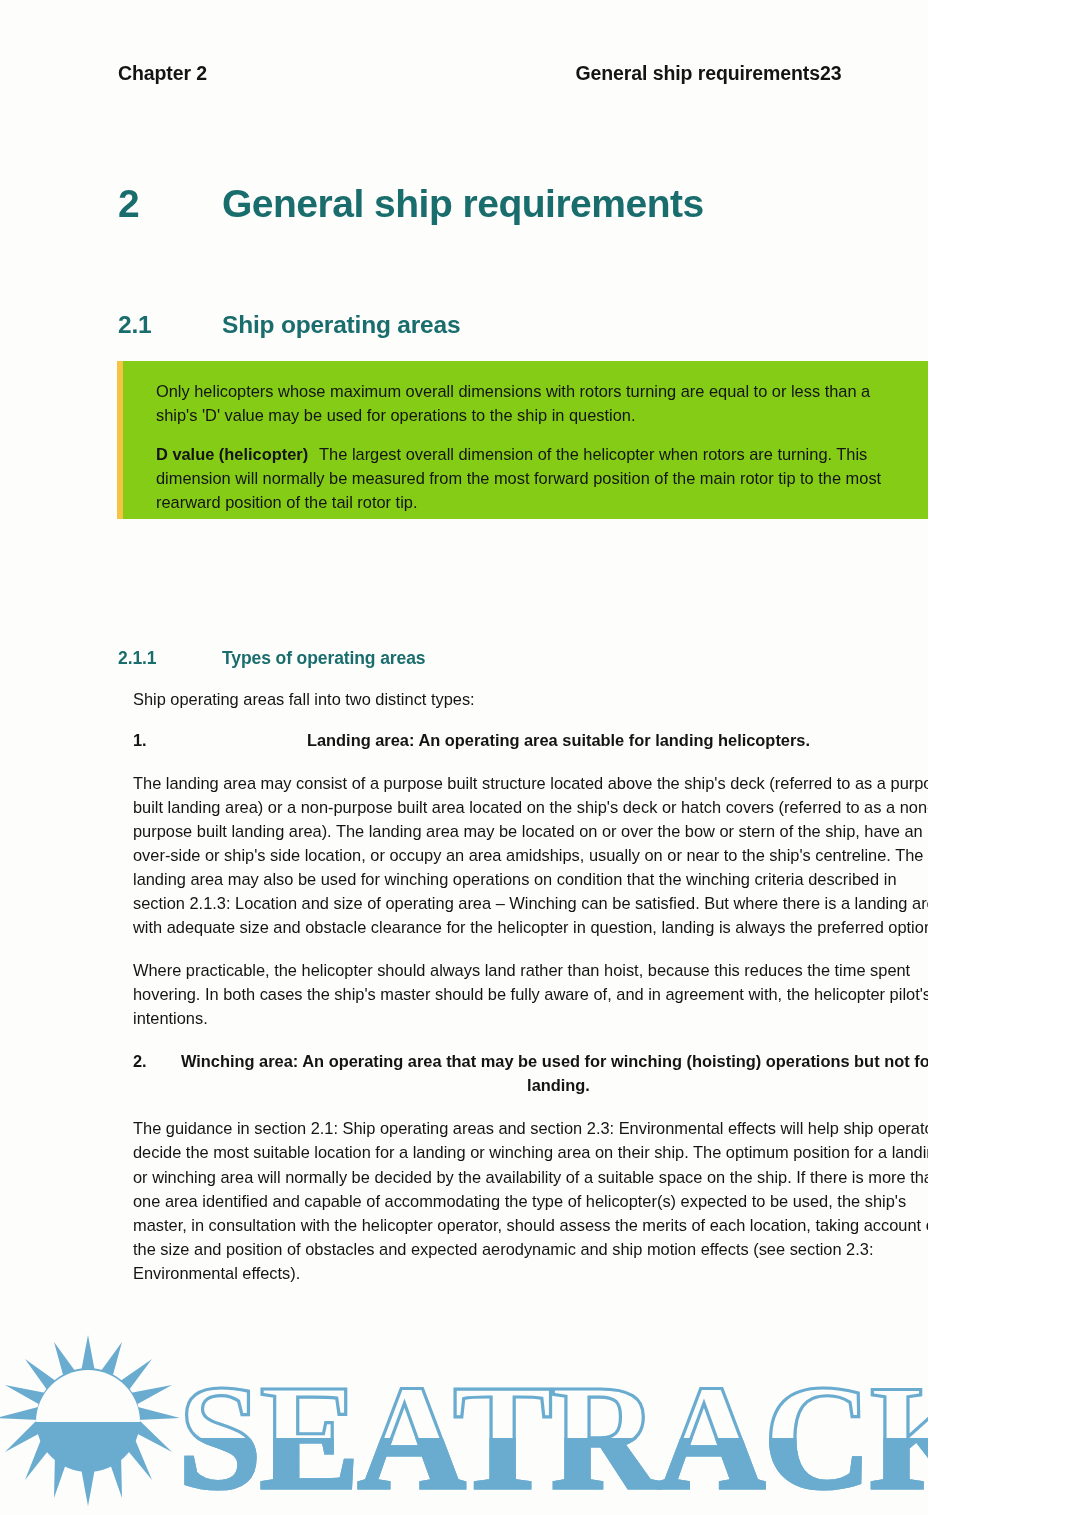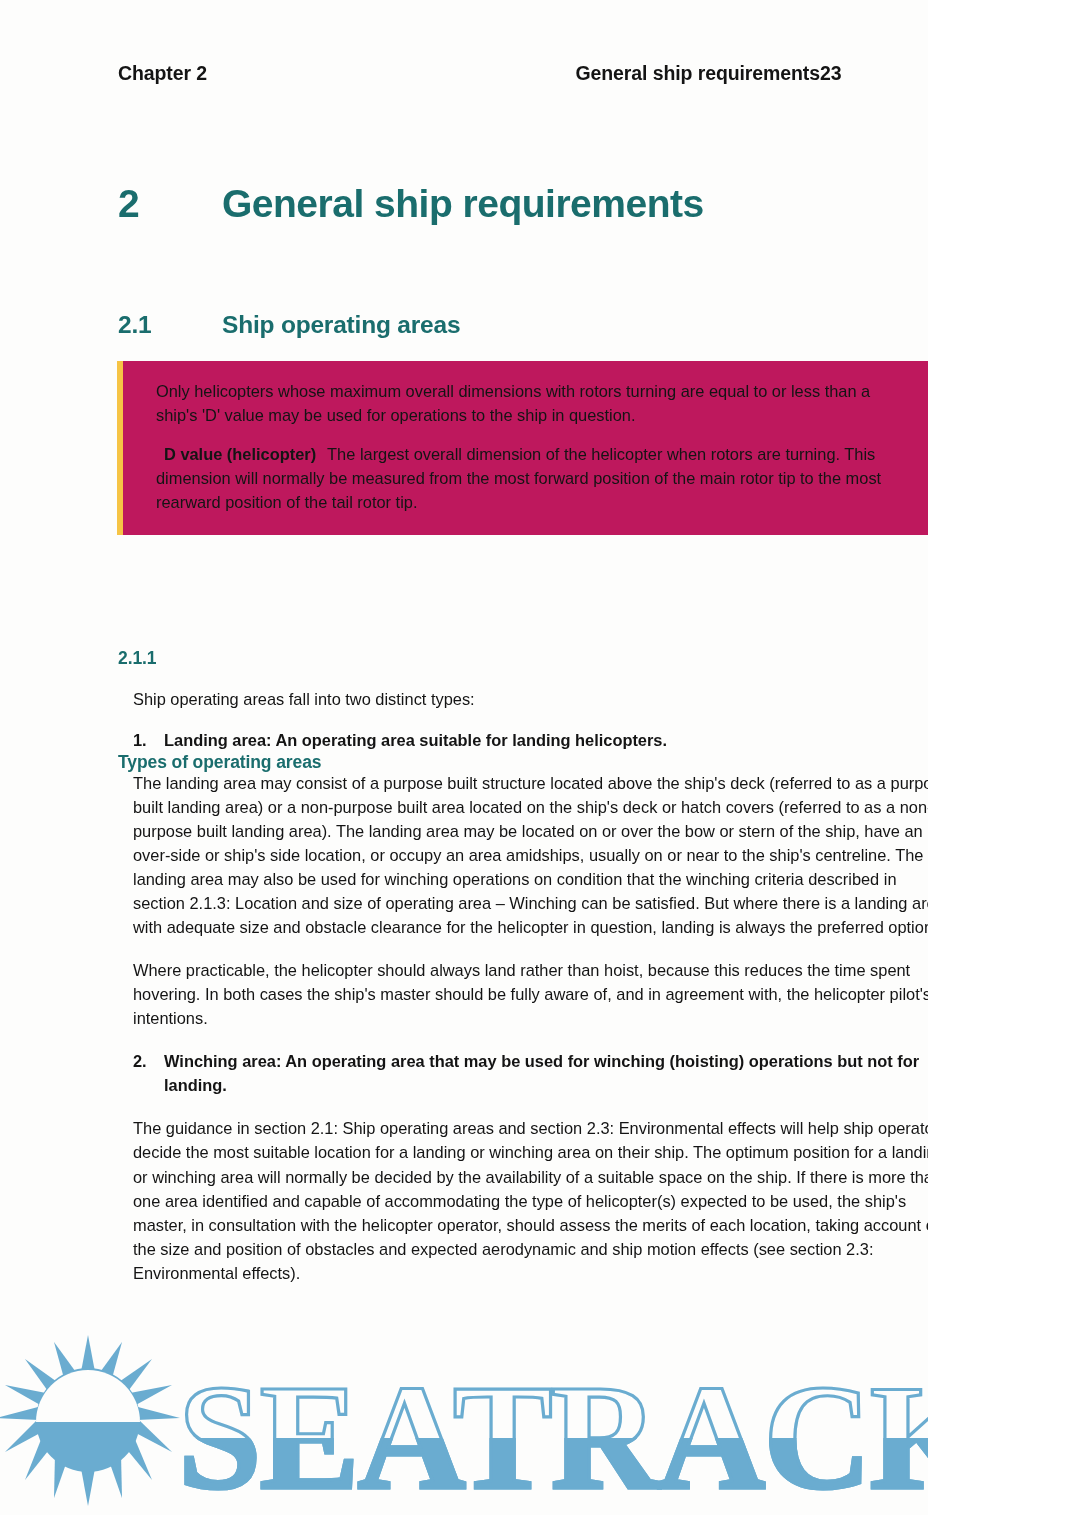--- a/index.html
+++ b/index.html
@@ -79,51 +79,49 @@
   }
   .section-num { width: 104px; flex: 0 0 104px; }
   .section-text { flex: 1 1 auto; }
 
   
   .callout {
     position: absolute;
     top: 361px;
     left: 117px;
     width: 818px;
-    padding: 18px 26px 20px 33px;
-    background: #be185d;
+    padding: 18px 26px 4px 33px;
+    background: #84cc16;
     border-left: 6px solid #f6c445;
     box-sizing: border-box;
     color: #141414;
     font-size: 16.4px;
     line-height: 1.47;
   }
   .callout p {
     margin: 0 0 15px 0;
   }
   .callout p:last-child { margin-bottom: 0; }
   .callout .term {
     font-weight: 700;
-    margin-left: 8px;
   }
   .callout .term-gap { display: inline-block; width: 11px; }
 
   
   .subsection-heading {
     position: absolute;
     top: 648px;
     left: 118px;
     right: 80px;
     display: flex;
     align-items: baseline;
     color: #1a6d6d;
     font-size: 17.5px;
     font-weight: 700;
     letter-spacing: -0.1px;
-    flex-direction: column;
   }
   .subsection-num { width: 104px; flex: 0 0 104px; }
   .subsection-text { flex: 1 1 auto; }
 
   
   .body-flow {
     position: absolute;
     top: 687px;
     left: 133px;
     width: 820px;
@@ -141,20 +139,21 @@
     display: flex;
     font-weight: 700;
     margin: 0 0 19px 0;
   }
   .list-item .marker {
     flex: 0 0 31px;
     width: 31px;
   }
   .list-item .li-text {
     flex: 1 1 auto;
+    text-align: center;
   }
 
   
   .watermark {
     position: absolute;
     left: 0;
     bottom: 0;
     width: 1080px;
     height: 185px;
     pointer-events: none;

